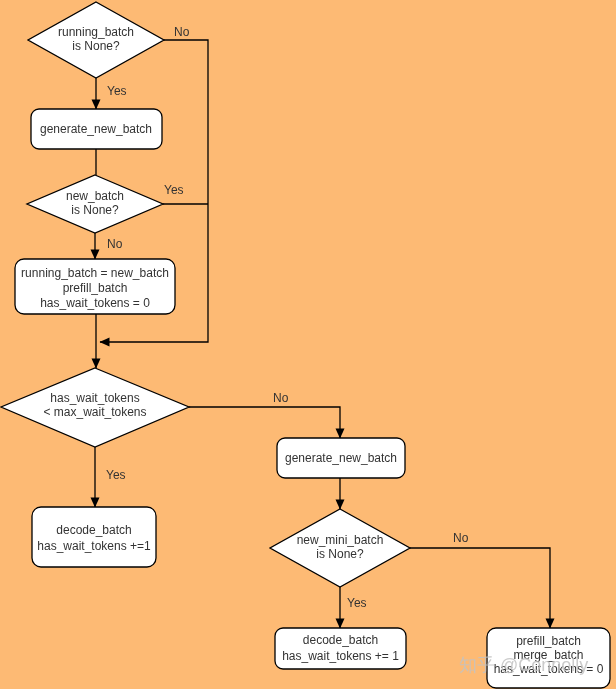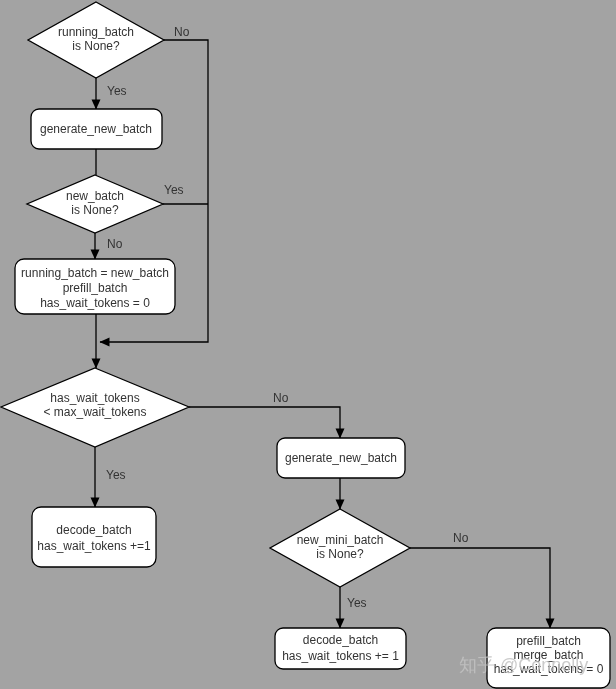--- a/index.html
+++ b/index.html
@@ -5,21 +5,21 @@
   html, body {
     margin: 0;
     padding: 0;
     background: #ffffff;
     font-family: "Liberation Sans", sans-serif;
   }
   .page {
     position: relative;
     width: 616px;
     height: 689px;
-    background: #a3a3a3;
+    background: #fdba74;
     overflow: hidden;
   }
   svg { display: block; }
   .edge {
     fill: none;
     stroke: #000000;
     stroke-width: 1.3;
   }
   .node {
     fill: #ffffff;

